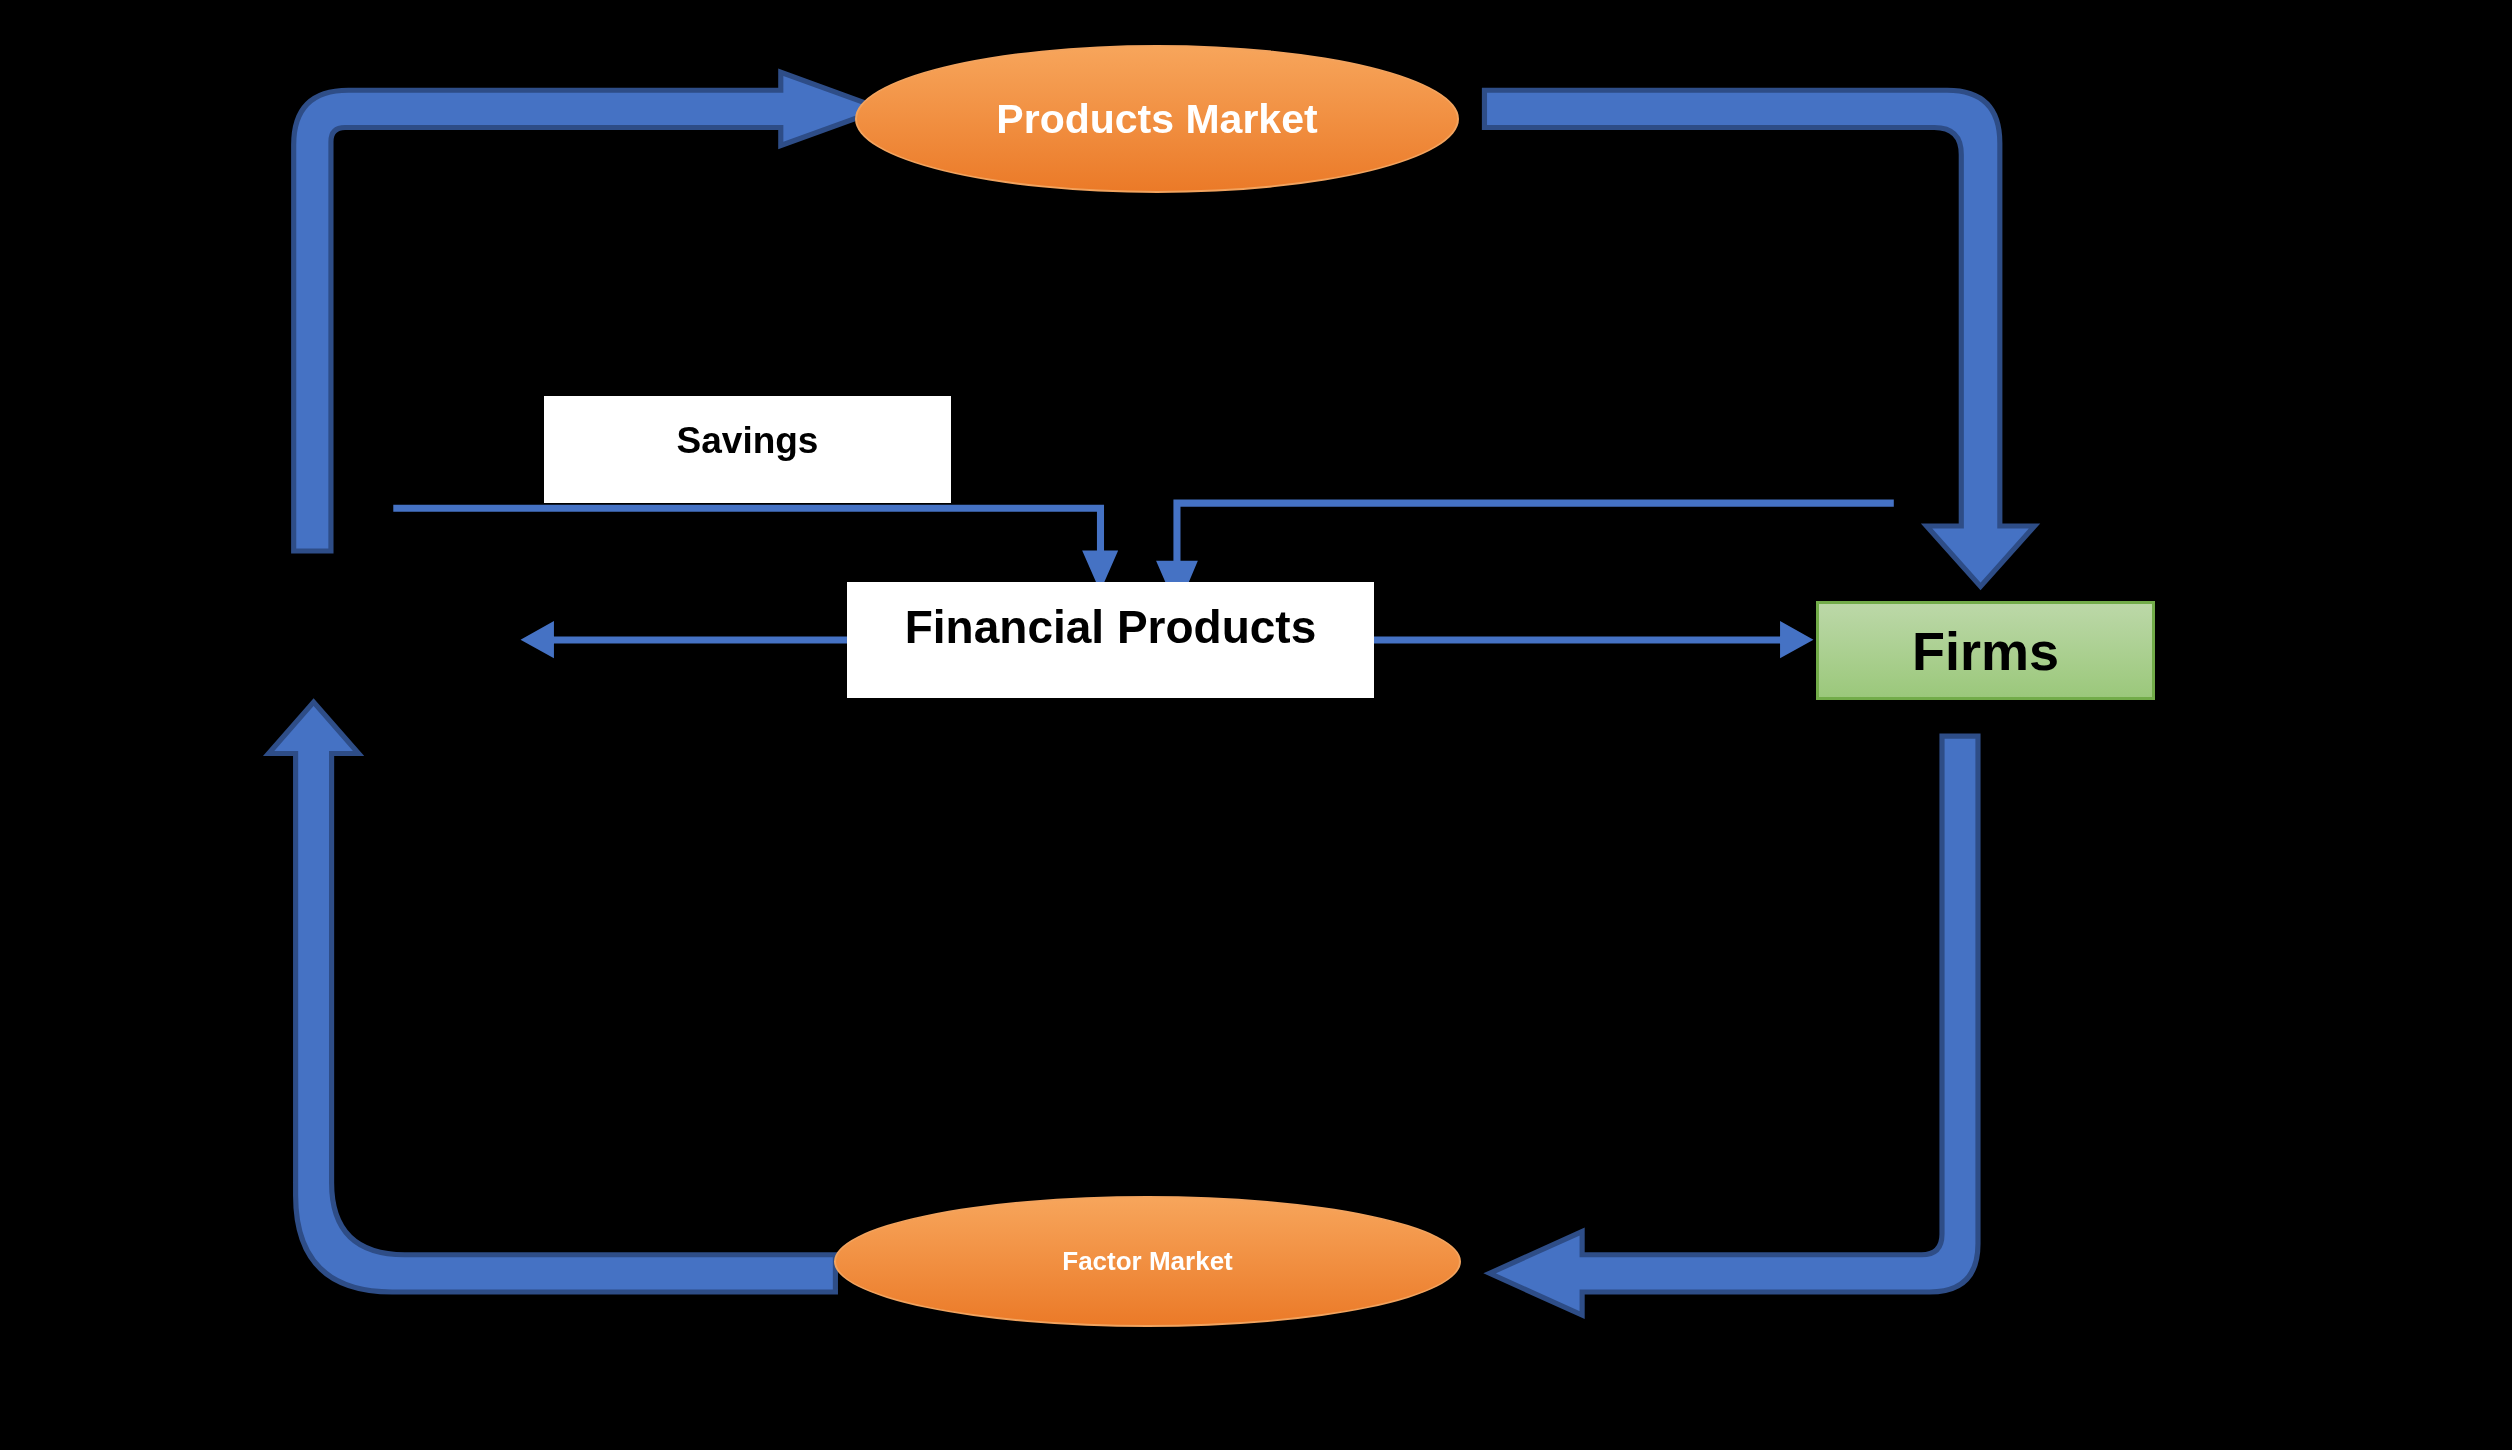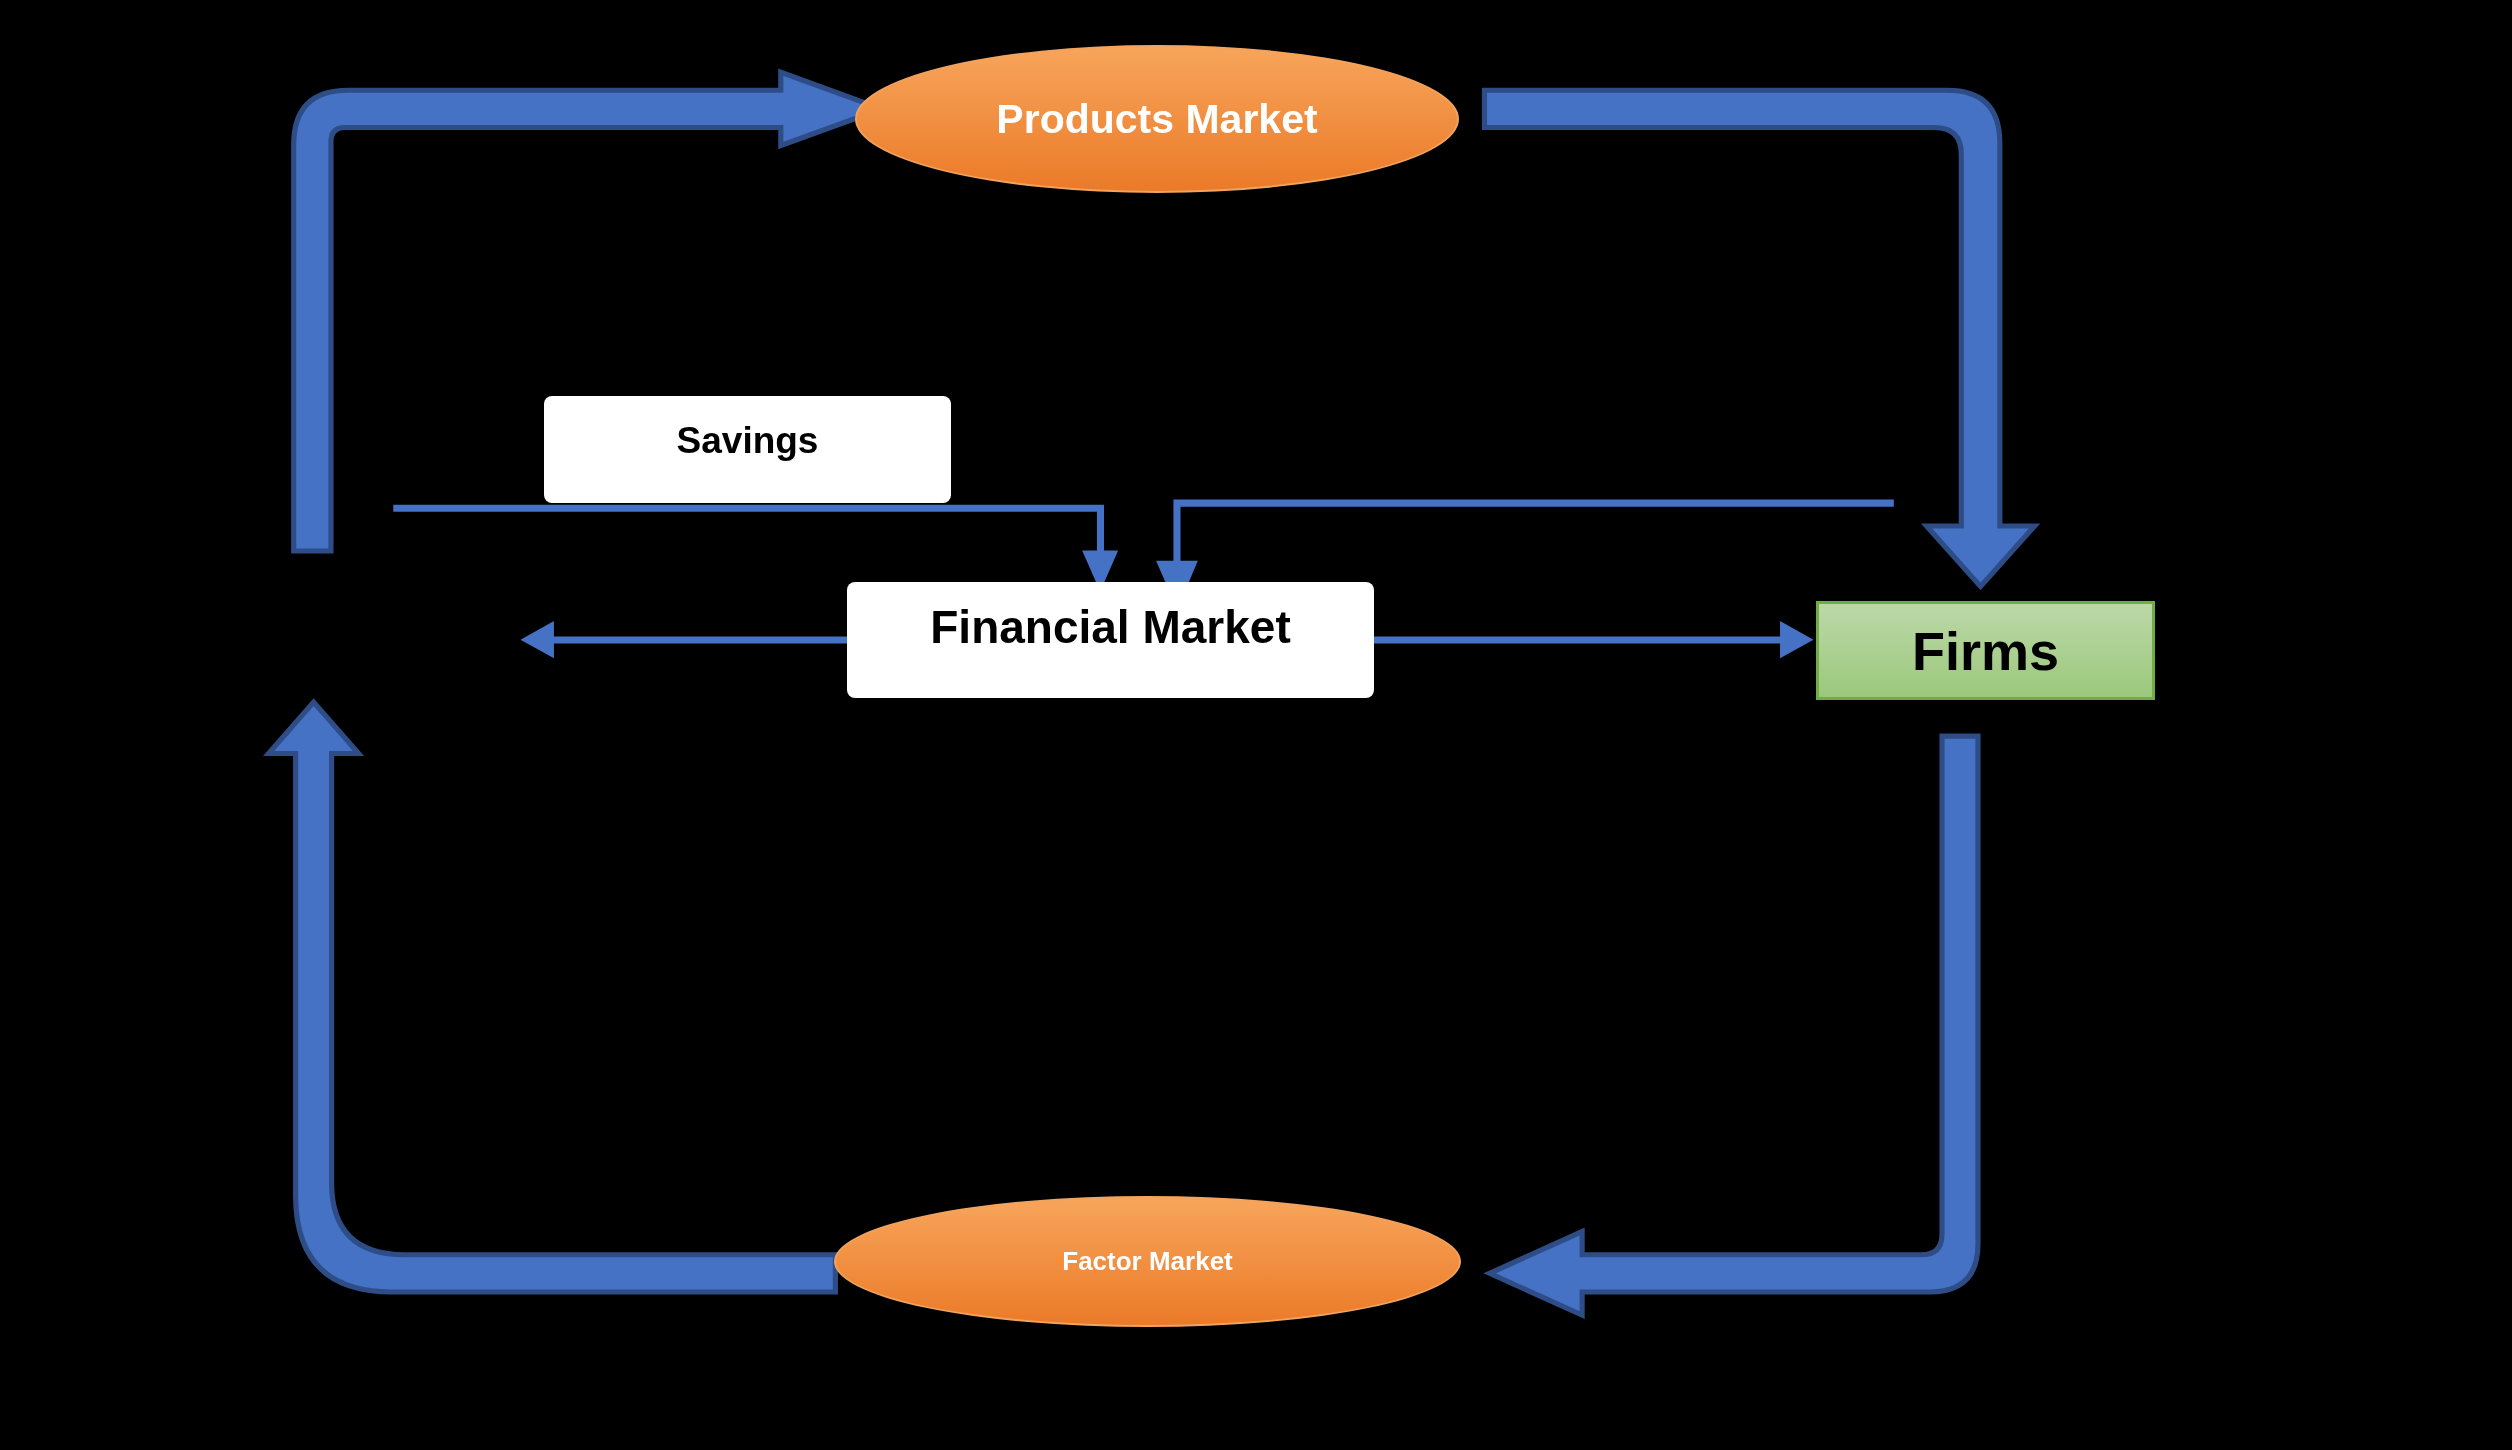--- a/index.html
+++ b/index.html
@@ -25,21 +25,20 @@
     color:#fff;
   }
   .greenbox{
     background:linear-gradient(180deg,var(--green-top) 0%,var(--green-bottom) 100%);
     border:3.9px solid var(--green-border);
     color:#000;
   }
   .whitebox{
     background:#fff;
     color:#000;
-    border-radius:8px;
   }
   .thick{fill:var(--flow-fill);stroke:var(--flow-edge);stroke-width:8;}
   .thin{fill:var(--flow-fill);stroke:none;}
 
   #products-market{left:855px;top:45px;width:604px;height:148px;font-size:41px;}
   #factor-market{left:834px;top:1196px;width:627px;height:131px;font-size:26px;}
   #households{left:149px;top:586px;width:375px;height:106px;font-size:45px;}
   #firms{left:1816px;top:601px;width:339px;height:99px;font-size:54px;}
   #savings{left:544px;top:396px;width:407px;height:107px;font-size:37px;align-items:flex-start;padding-top:24.4px;}
   #financial-markets{left:847px;top:582px;width:527px;height:116px;font-size:46px;align-items:flex-start;padding-top:18px;}
@@ -71,21 +70,21 @@
   <div id="products-market" class="node ellipse">
     <span>Products Market</span>
   </div>
 
   <div id="savings" class="node whitebox">
     <span>Savings</span>
   </div>
 
 
   <div id="financial-markets" class="node whitebox">
-    <span>Financial Market</span>
+    <span>Financial Products</span>
   </div>
 
   <div id="firms" class="node greenbox">
     <span>Firms</span>
   </div>
 
   <div id="factor-market" class="node ellipse">
     <span>Factor Market</span>
   </div>
 

